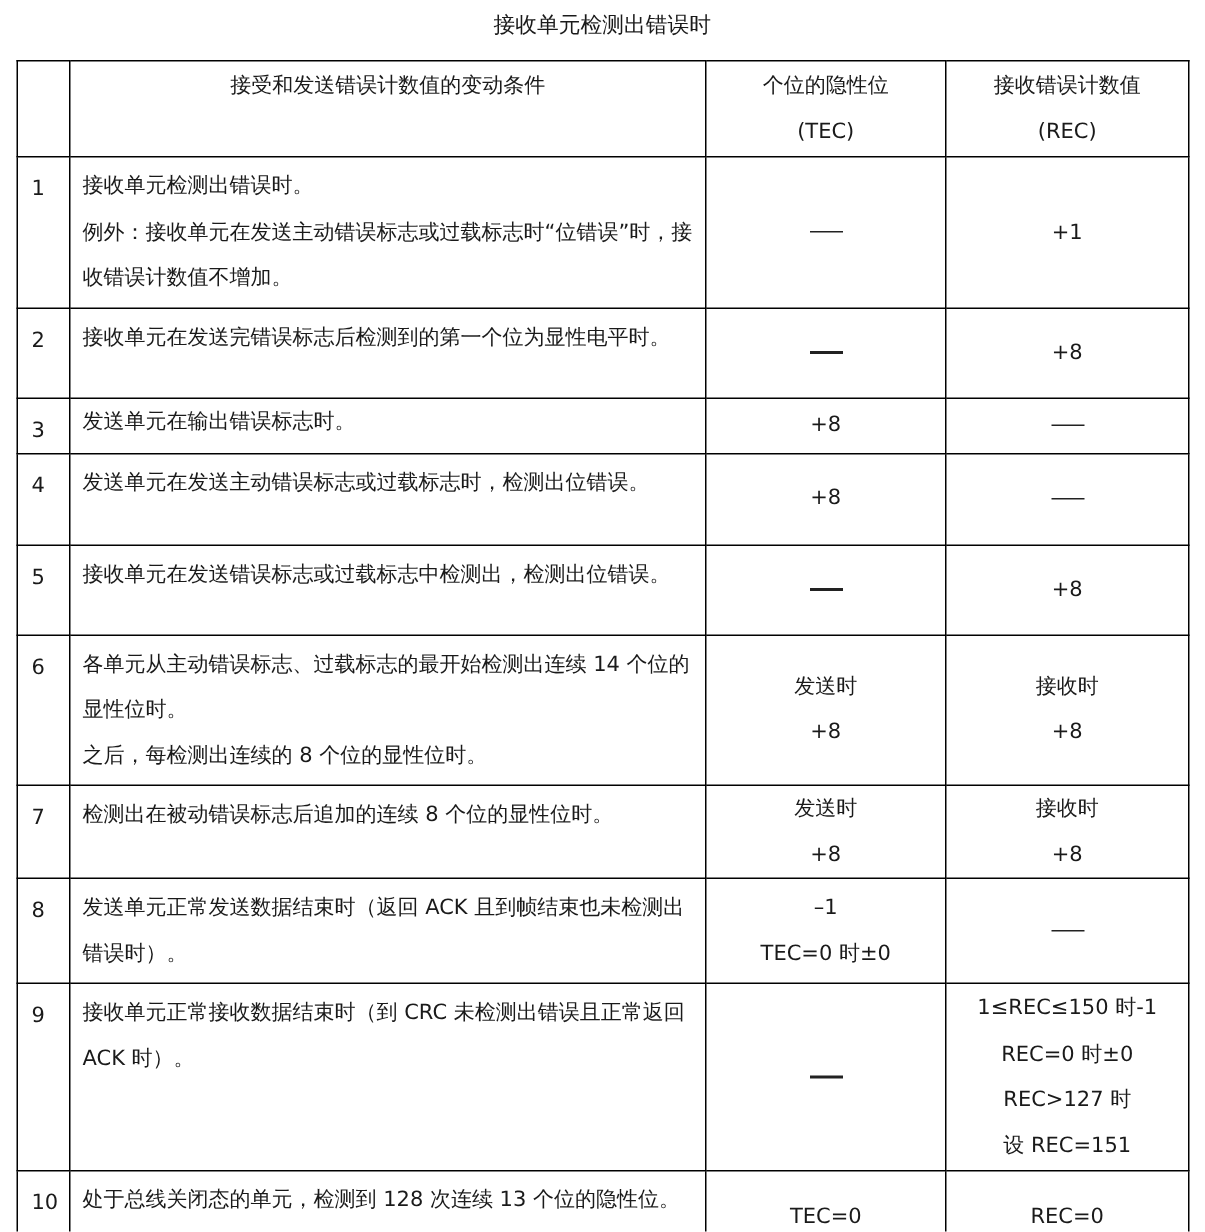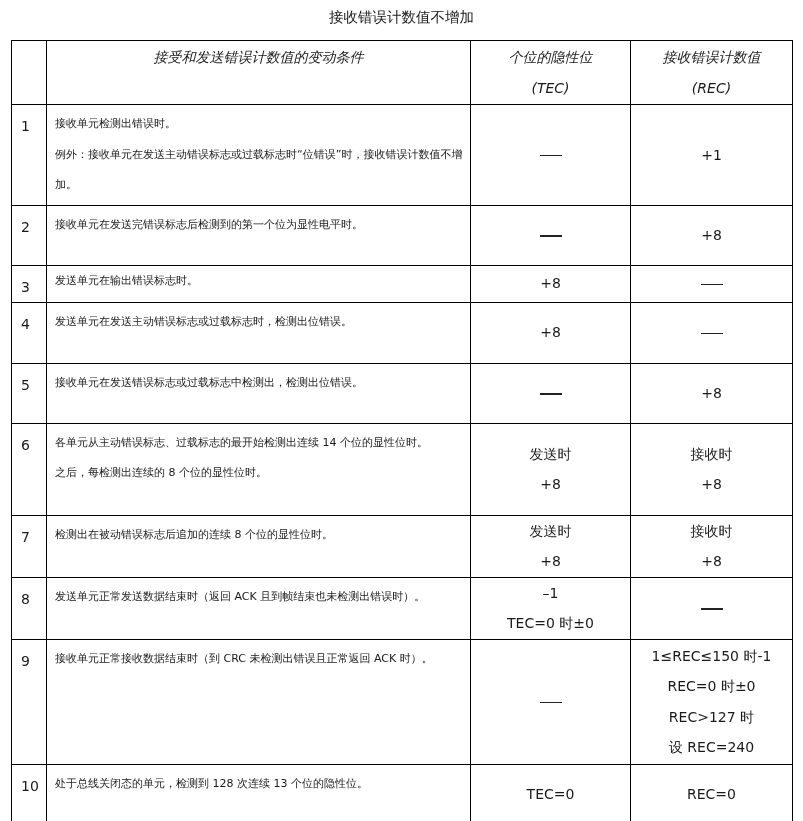--- a/index.html
+++ b/index.html
@@ -2,30 +2,30 @@
 <html><head>
 <meta charset="utf-8">
 <style>
   html, body { margin:0; padding:0; background:#ffffff; }
   body { width:803px; height:821px; position:relative; font-family:"DejaVu Sans","Liberation Sans",sans-serif; color:#1a1a1a; font-size:14px; }
   .title { position:absolute; top:6px; left:0; width:803px; text-align:center; font-size:14.5px; line-height:22px; }
   table { position:absolute; top:40px; left:11px; border-collapse:collapse; table-layout:fixed; width:781px; }
   td, th { border:1.5px solid #000; padding:0; font-weight:normal; vertical-align:top; }
   col.c1 { width:35px; } col.c2 { width:424px; } col.c3 { width:160px; } col.c4 { width:162px; }
   .num { padding:6px 0 0 9px; line-height:30px; font-size:14px; }
-  .cond { padding:4px 6px 4px 8px; line-height:30.5px; font-size:11px; }
+  .cond { padding:4px 6px 4px 8px; line-height:30.5px; font-size:14px; }
   .cond div { white-space:normal; }
   .val { text-align:center; vertical-align:middle; line-height:30.5px; font-size:14px; }
-  .hdr { text-align:center; line-height:31px; font-size:14px; vertical-align:top; padding-top:1px;font-style:italic; }
+  .hdr { text-align:center; line-height:31px; font-size:14px; vertical-align:top; padding-top:1px; }
   .dash { display:inline-block; width:22px; height:1.5px; background:#222; vertical-align:middle; }
 </style>
 </head>
 <body>
 
-<div class="title">接收错误计数值不增加</div>
+<div class="title">接收单元检测出错误时</div>
 
 <table>
   <colgroup>
       <col class="c1">
       <col class="c2">
       <col class="c3">
       <col class="c4">
     </colgroup>
   <tbody>
       <tr style="height:62px;">
@@ -150,21 +150,21 @@
         <td class="cond">
           <div>接收单元正常接收数据结束时（到 CRC 未检测出错误且正常返回 ACK 时）。</div>
         </td>
         <td class="val">
           <div><span class="dash"></span></div>
         </td>
         <td class="val">
           <div>1≤REC≤150 时-1</div>
           <div>REC=0 时±0</div>
           <div>REC&gt;127 时</div>
-          <div>设 REC=240</div>
+          <div>设 REC=151</div>
         </td>
       </tr>
       <tr style="height: 61px;">
         <td class="num">10</td>
         <td class="cond">
           <div>处于总线关闭态的单元，检测到 128 次连续 13 个位的隐性位。</div>
         </td>
         <td class="val">
           <div>TEC=0</div>
         </td>

